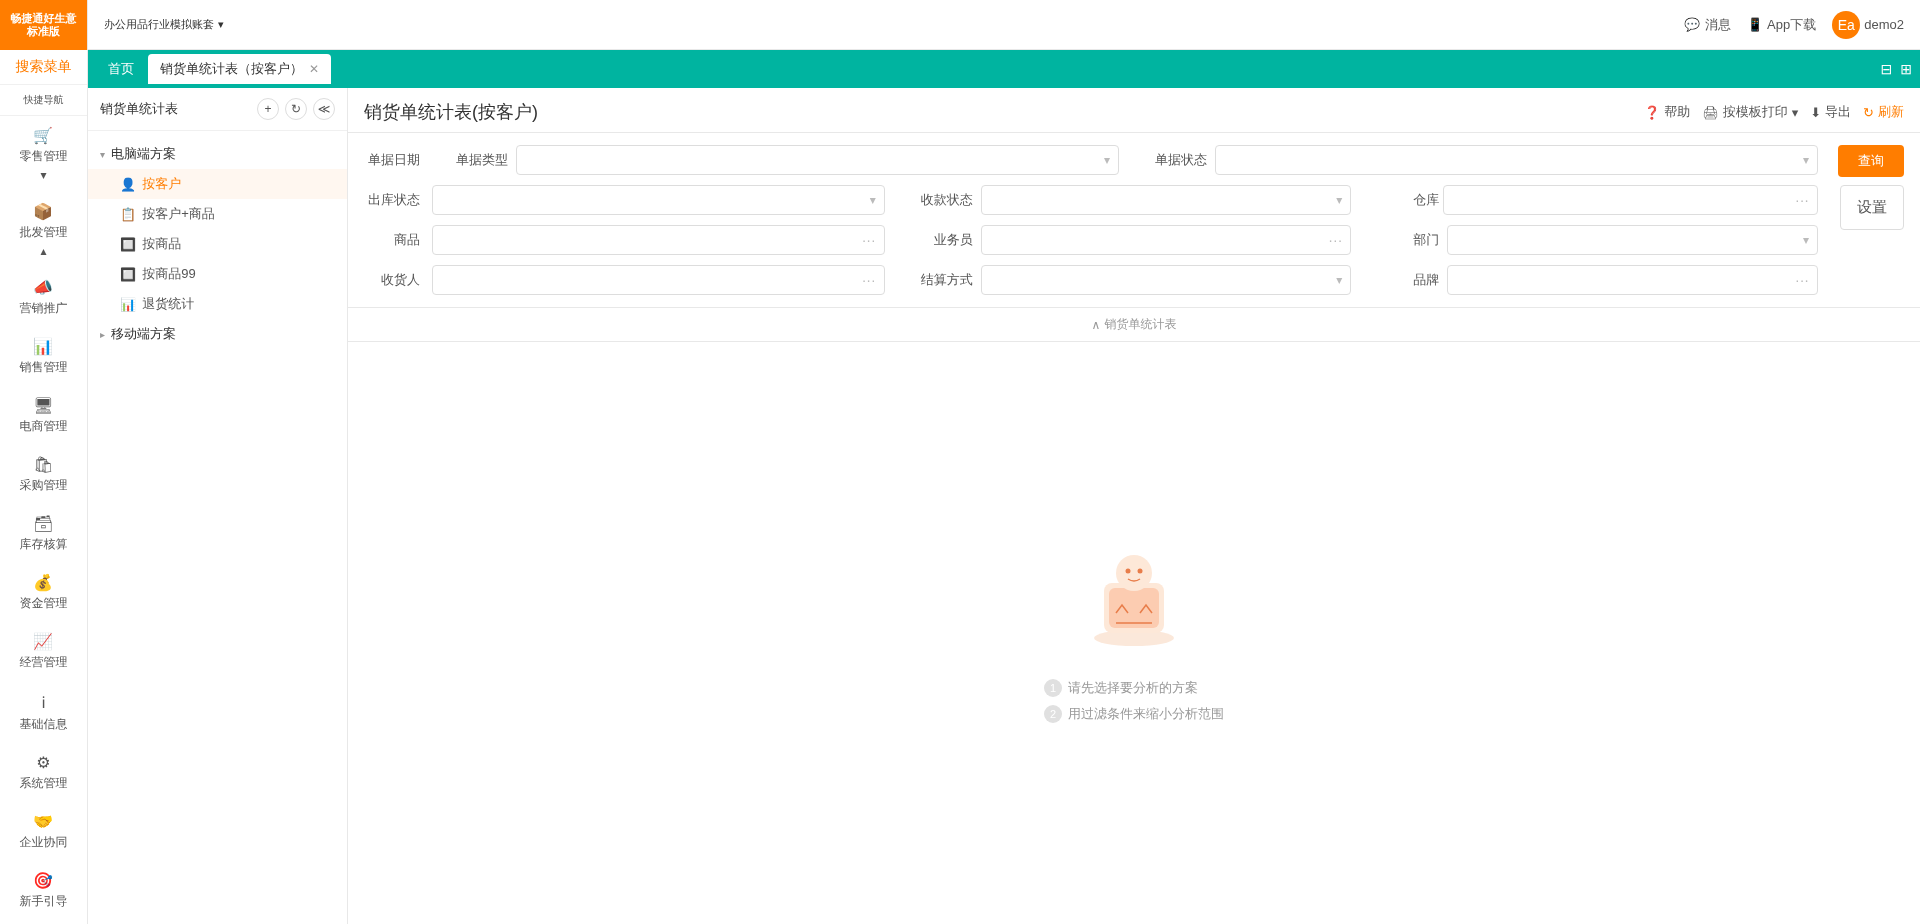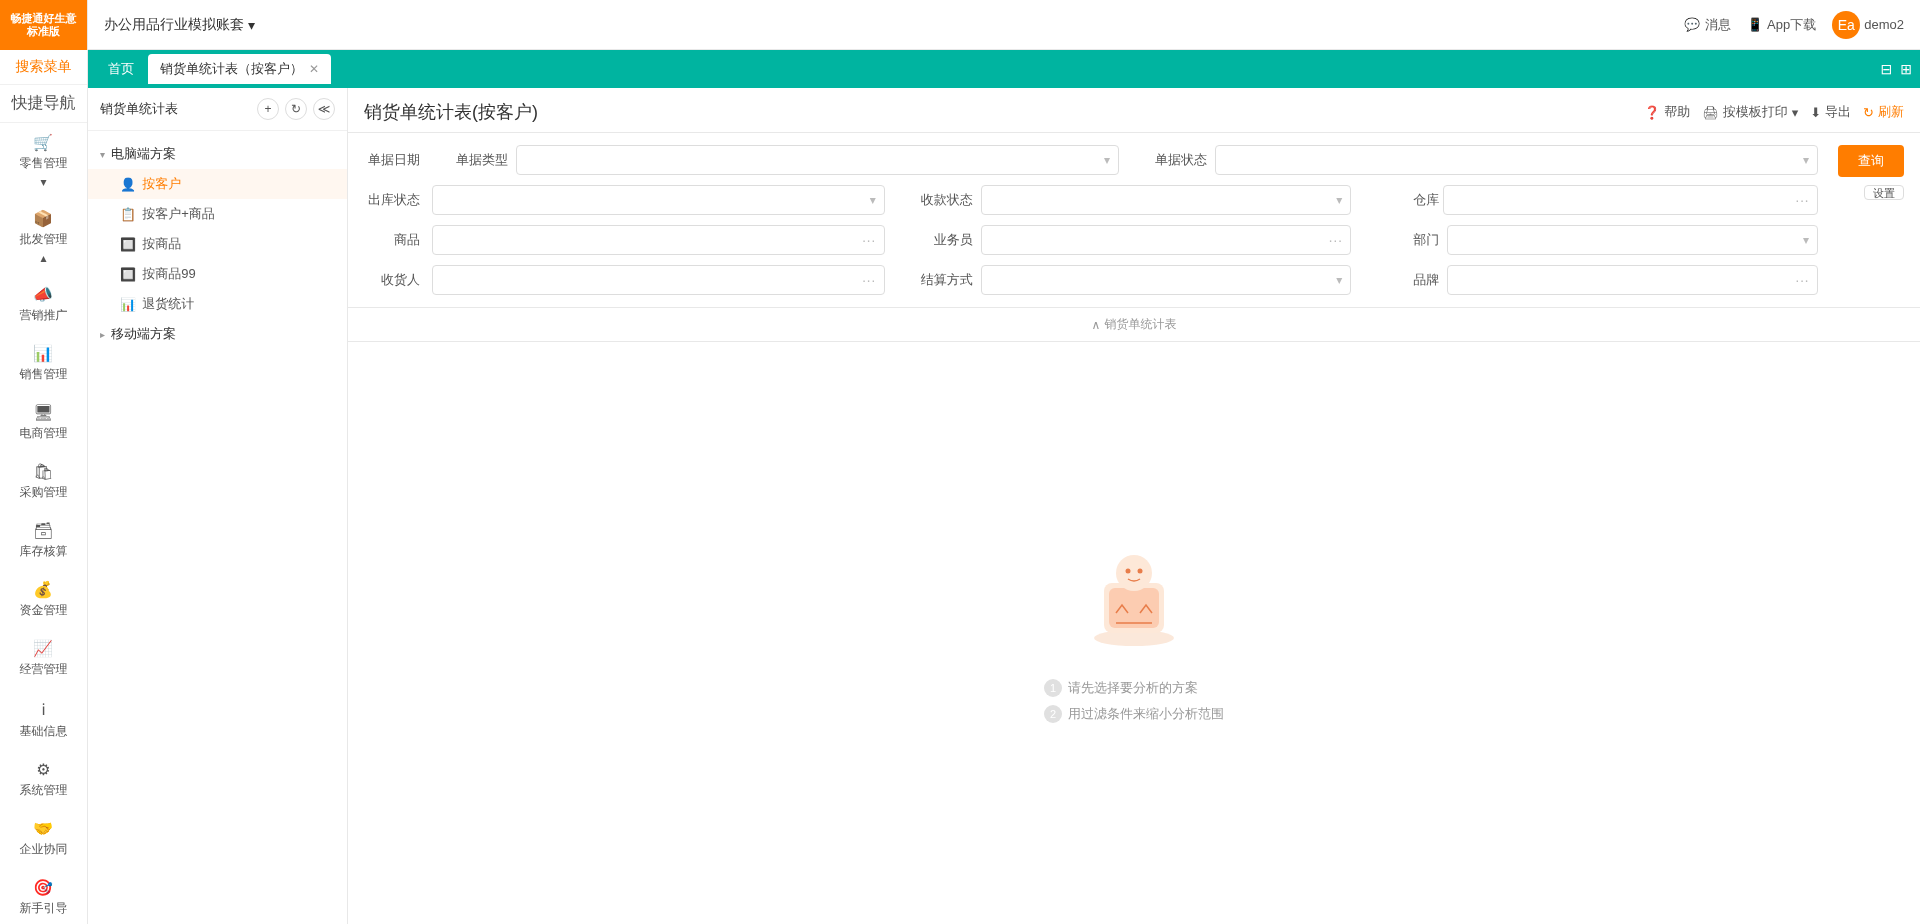--- a/index.html
+++ b/index.html
@@ -6,29 +6,29 @@
     body { font-family: 'Microsoft YaHei', Arial, sans-serif; font-size: 13px; background: #f5f5f5; color: #333; width: 1920px; height: 924px; overflow: hidden; display: flex; }
 
     
     .sidebar { width: 88px; background: #fff; border-right: 1px solid #e8e8e8; display: flex; flex-direction: column; height: 924px; flex-shrink: 0; }
     .logo-area { height: 50px; background: #ff7d00; display: flex; align-items: center; justify-content: center; flex-direction: column; padding: 4px; }
     .logo-text { color: #fff; font-size: 11px; font-weight: bold; line-height: 1.2; text-align: left; }
     .sidebar-menu { flex: 1; overflow-y: auto; }
     .sidebar-item { padding: 10px 4px; text-align: center; cursor: pointer; font-size: 12px; color: #555; display: flex; flex-direction: column; align-items: center; gap: 3px; }
     .sidebar-item .icon { font-size: 16px; }
     .search-menu { padding: 8px 4px; text-align: center; font-size: 14px; color: #ff7d00; cursor: pointer; border-bottom: 1px solid #f0f0f0; }
-    .quick-nav { padding: 8px 4px; text-align: center; font-size: 16px; color: #555; cursor: pointer; border-bottom: 1px solid #f0f0f0; }
+    .quick-nav { padding: 8px 4px; text-align: center; font-size: 10px; color: #555; cursor: pointer; border-bottom: 1px solid #f0f0f0; }
 
     
     .main-area { flex: 1; display: flex; flex-direction: column; height: 924px; overflow: hidden; }
 
     
     .top-header { height: 50px; background: #fff; border-bottom: 1px solid #e8e8e8; display: flex; align-items: center; justify-content: space-between; padding: 0 16px; flex-shrink: 0; }
     .header-left { display: flex; align-items: center; gap: 8px; }
-    .app-selector { font-size: 14px; color: #333; display: flex; align-items: center; gap: 4px; cursor: pointer; }
+    .app-selector { font-size: 11px; color: #333; display: flex; align-items: center; gap: 4px; cursor: pointer; }
     .header-right { display: flex; align-items: center; gap: 16px; }
     .header-btn { display: flex; align-items: center; gap: 4px; font-size: 13px; color: #555; cursor: pointer; }
     .avatar { width: 28px; height: 28px; border-radius: 50%; background: #ff7d00; display: flex; align-items: center; justify-content: center; color: #fff; font-size: 14px; }
 
     
     .tab-bar { height: 38px; background: #00b4a0; display: flex; align-items: center; padding: 0 8px; gap: 2px; flex-shrink: 0; }
     .tab { height: 30px; padding: 0 12px; display: flex; align-items: center; gap: 6px; font-size: 13px; cursor: pointer; border-radius: 4px 4px 0 0; }
     .tab.home { background: transparent; color: #fff; }
     .tab.active { background: #fff; color: #333; }
     .tab-close { font-size: 12px; color: #999; cursor: pointer; }
@@ -78,21 +78,21 @@
 
     
     .empty-state { flex: 1; display: flex; flex-direction: column; align-items: center; justify-content: center; background: #fff; margin: 0; }
     .empty-illustration { width: 120px; height: 120px; margin-bottom: 16px; }
     .empty-hints { display: flex; flex-direction: column; gap: 8px; }
     .empty-hint { display: flex; align-items: center; gap: 6px; font-size: 13px; color: #999; }
     .hint-num { width: 18px; height: 18px; border-radius: 50%; background: #e0e0e0; color: #fff; font-size: 11px; display: flex; align-items: center; justify-content: center; flex-shrink: 0; }
 
     
     .query-btn { height: 32px; padding: 0 20px; background: #ff7d00; color: #fff; border: none; border-radius: 4px; font-size: 13px; cursor: pointer; }
-    .settings-btn { height: 15px; padding: 0 8px; background: #fff; color: #555; border: 1px solid #ddd; border-radius: 4px; font-size: 11px; cursor: pointer; margin-top: 4px; }
+    .settings-btn { height: 45px; padding: 0 16px; background: #fff; color: #555; border: 1px solid #ddd; border-radius: 4px; font-size: 15px; cursor: pointer; margin-top: 4px; }
     .btn-group { display: flex; flex-direction: column; align-items: flex-end; gap: 4px; margin-left: 8px; }
     .select-control { flex: 1; height: 30px; border: 1px solid #ddd; border-radius: 4px; padding: 0 8px; font-size: 13px; color: #bbb; background: #fff; display: flex; align-items: center; justify-content: space-between; cursor: pointer; }
     .dots { color: #bbb; font-size: 14px; }
   </style>
 </head>
 <body>
 
 <div class="sidebar">
   <div class="logo-area">
     <div class="logo-text">畅捷通好生意</div>

